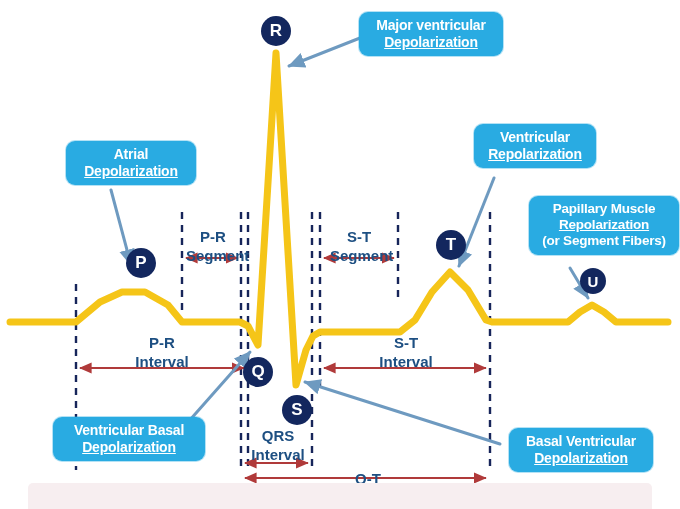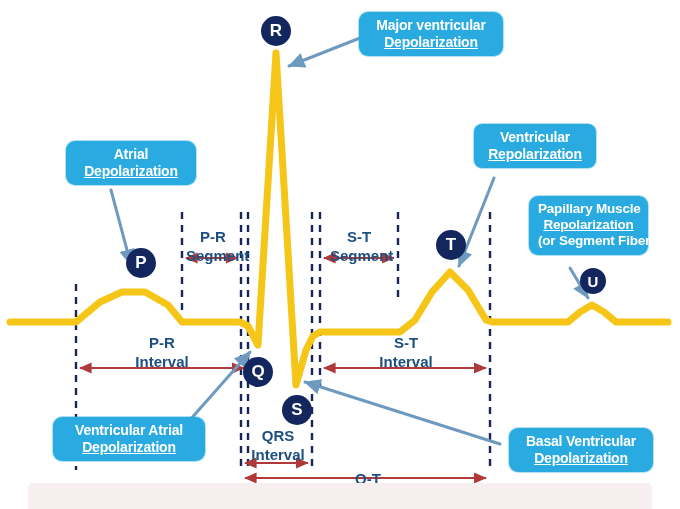--- a/index.html
+++ b/index.html
@@ -156,33 +156,33 @@
   <div class="callout" style="left:58px; top:141px; width:130px; font-size:14px;">
     <span class="ln">Atrial</span>
     <span class="ln ul">Depolarization</span>
   </div>
 
   <div class="callout" style="left:351px; top:12px; width:144px; font-size:14px;">
     <span class="ln">Major ventricular</span>
     <span class="ln ul">Depolarization</span>
   </div>
 
-  <div class="callout" style="left:466px; top:124px; width:122px; font-size:14px;border-radius:8px;">
+  <div class="callout" style="left:466px; top:124px; width:122px; font-size:14px;">
     <span class="ln">Ventricular</span>
     <span class="ln ul">Repolarization</span>
   </div>
 
-  <div class="callout" style="left:521px; top:196px; width:119px; font-size:13.5px;">
+  <div class="callout" style="left:521px; top:196px; width:150px; font-size:13.5px;">
     <span class="ln">Papillary Muscle</span>
     <span class="ln ul">Repolarization</span>
     <span class="ln">(or Segment Fibers)</span>
   </div>
 
   <div class="callout" style="left:45px; top:417px; width:152px; font-size:14px;">
-    <span class="ln">Ventricular Atrial</span>
+    <span class="ln">Ventricular Basal</span>
     <span class="ln ul">Depolarization</span>
   </div>
 
   <div class="callout" style="left:501px; top:428px; width:144px; font-size:14px;">
     <span class="ln">Basal Ventricular</span>
     <span class="ln ul">Depolarization</span>
   </div>
 
   <div class="seg-label" style="left:186px; top:228px; width:54px;">
     <span class="ln">P-R</span>

